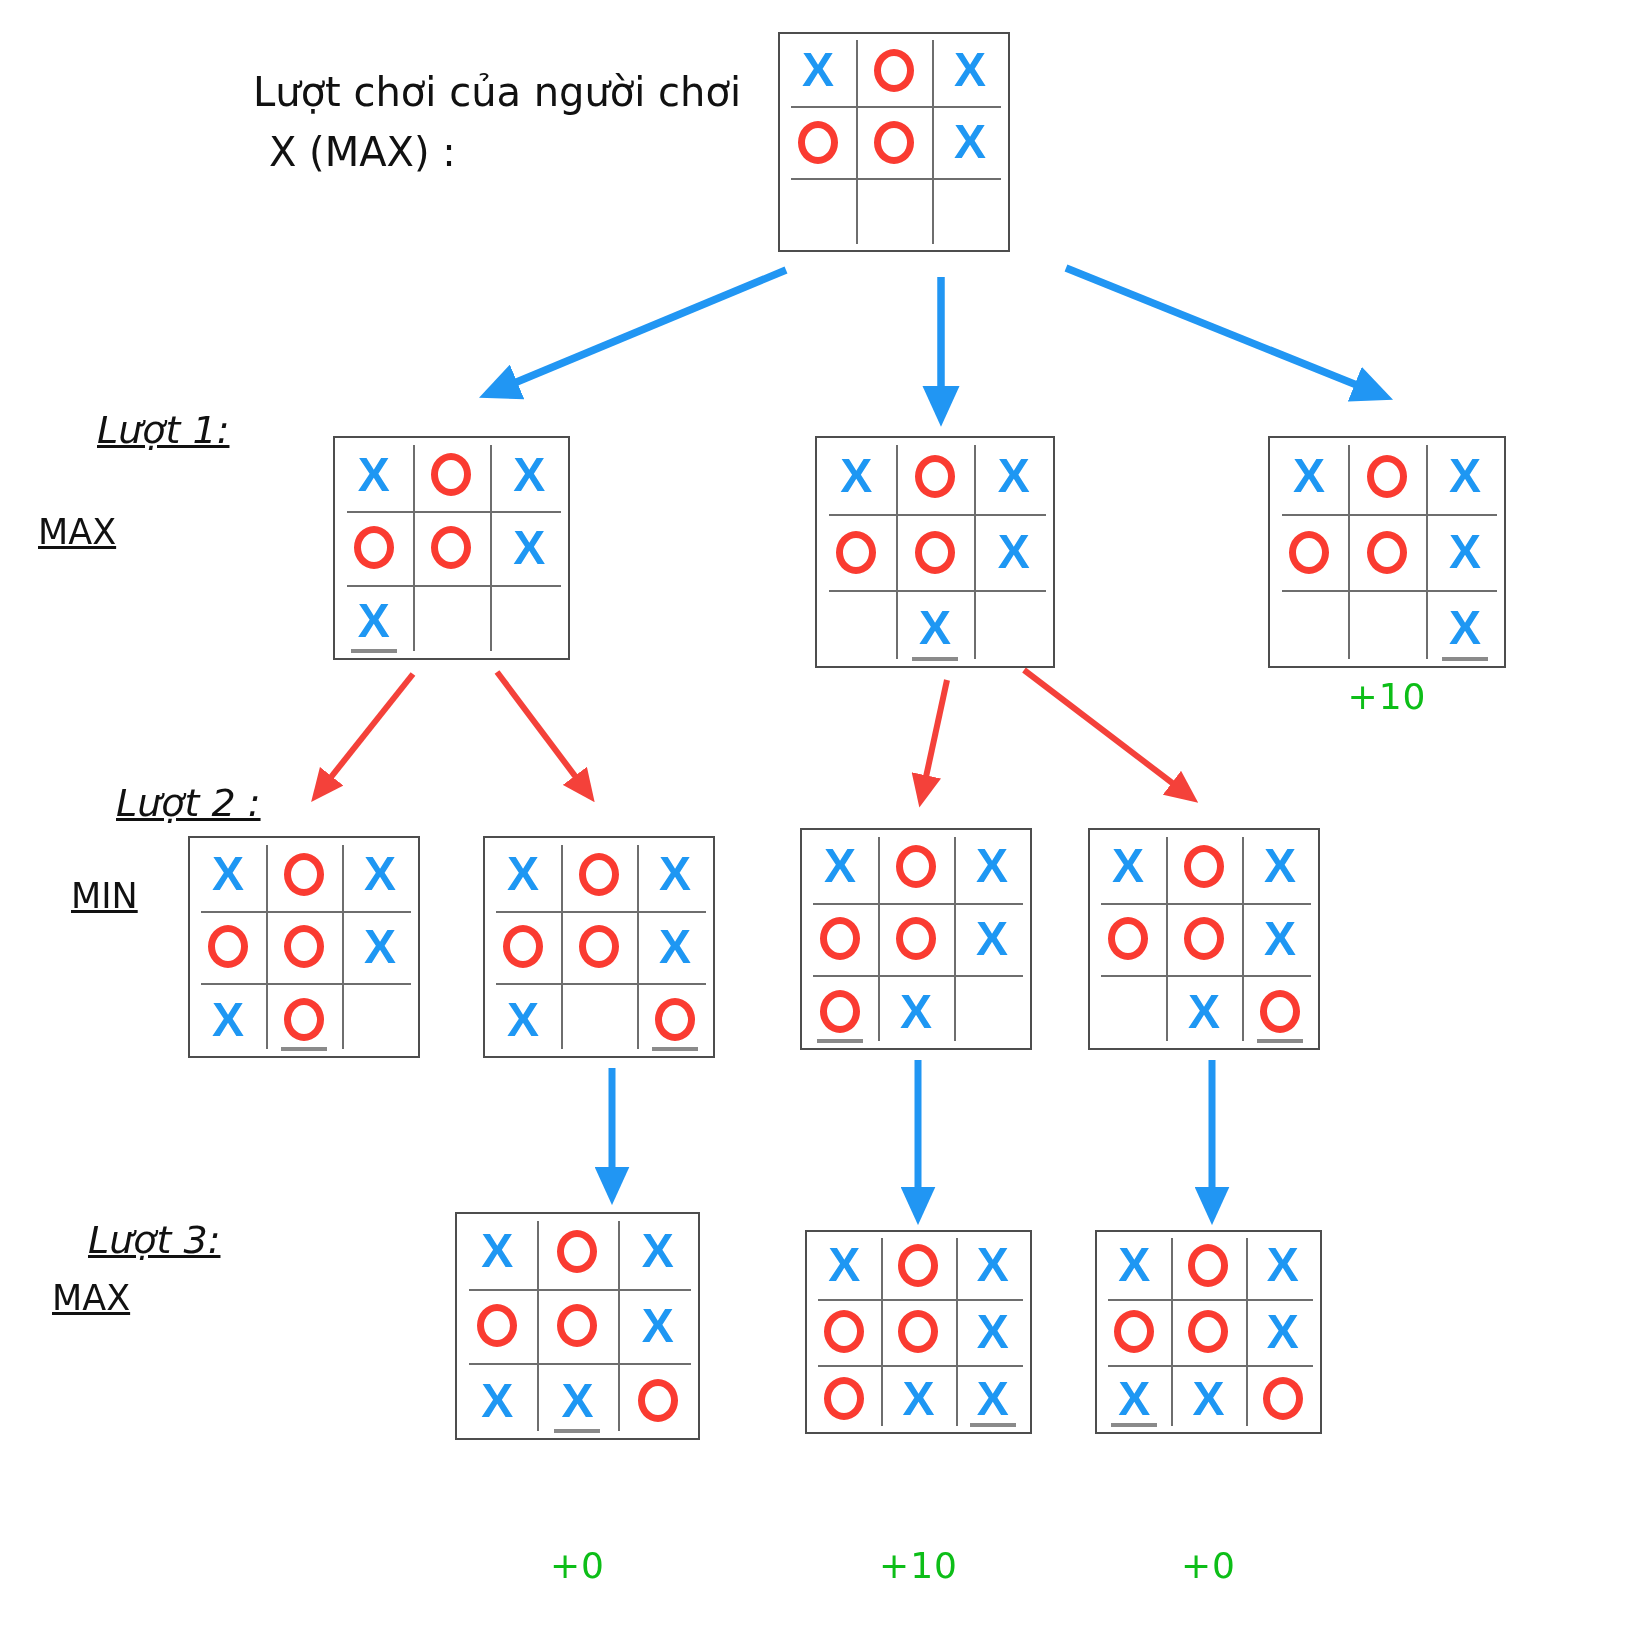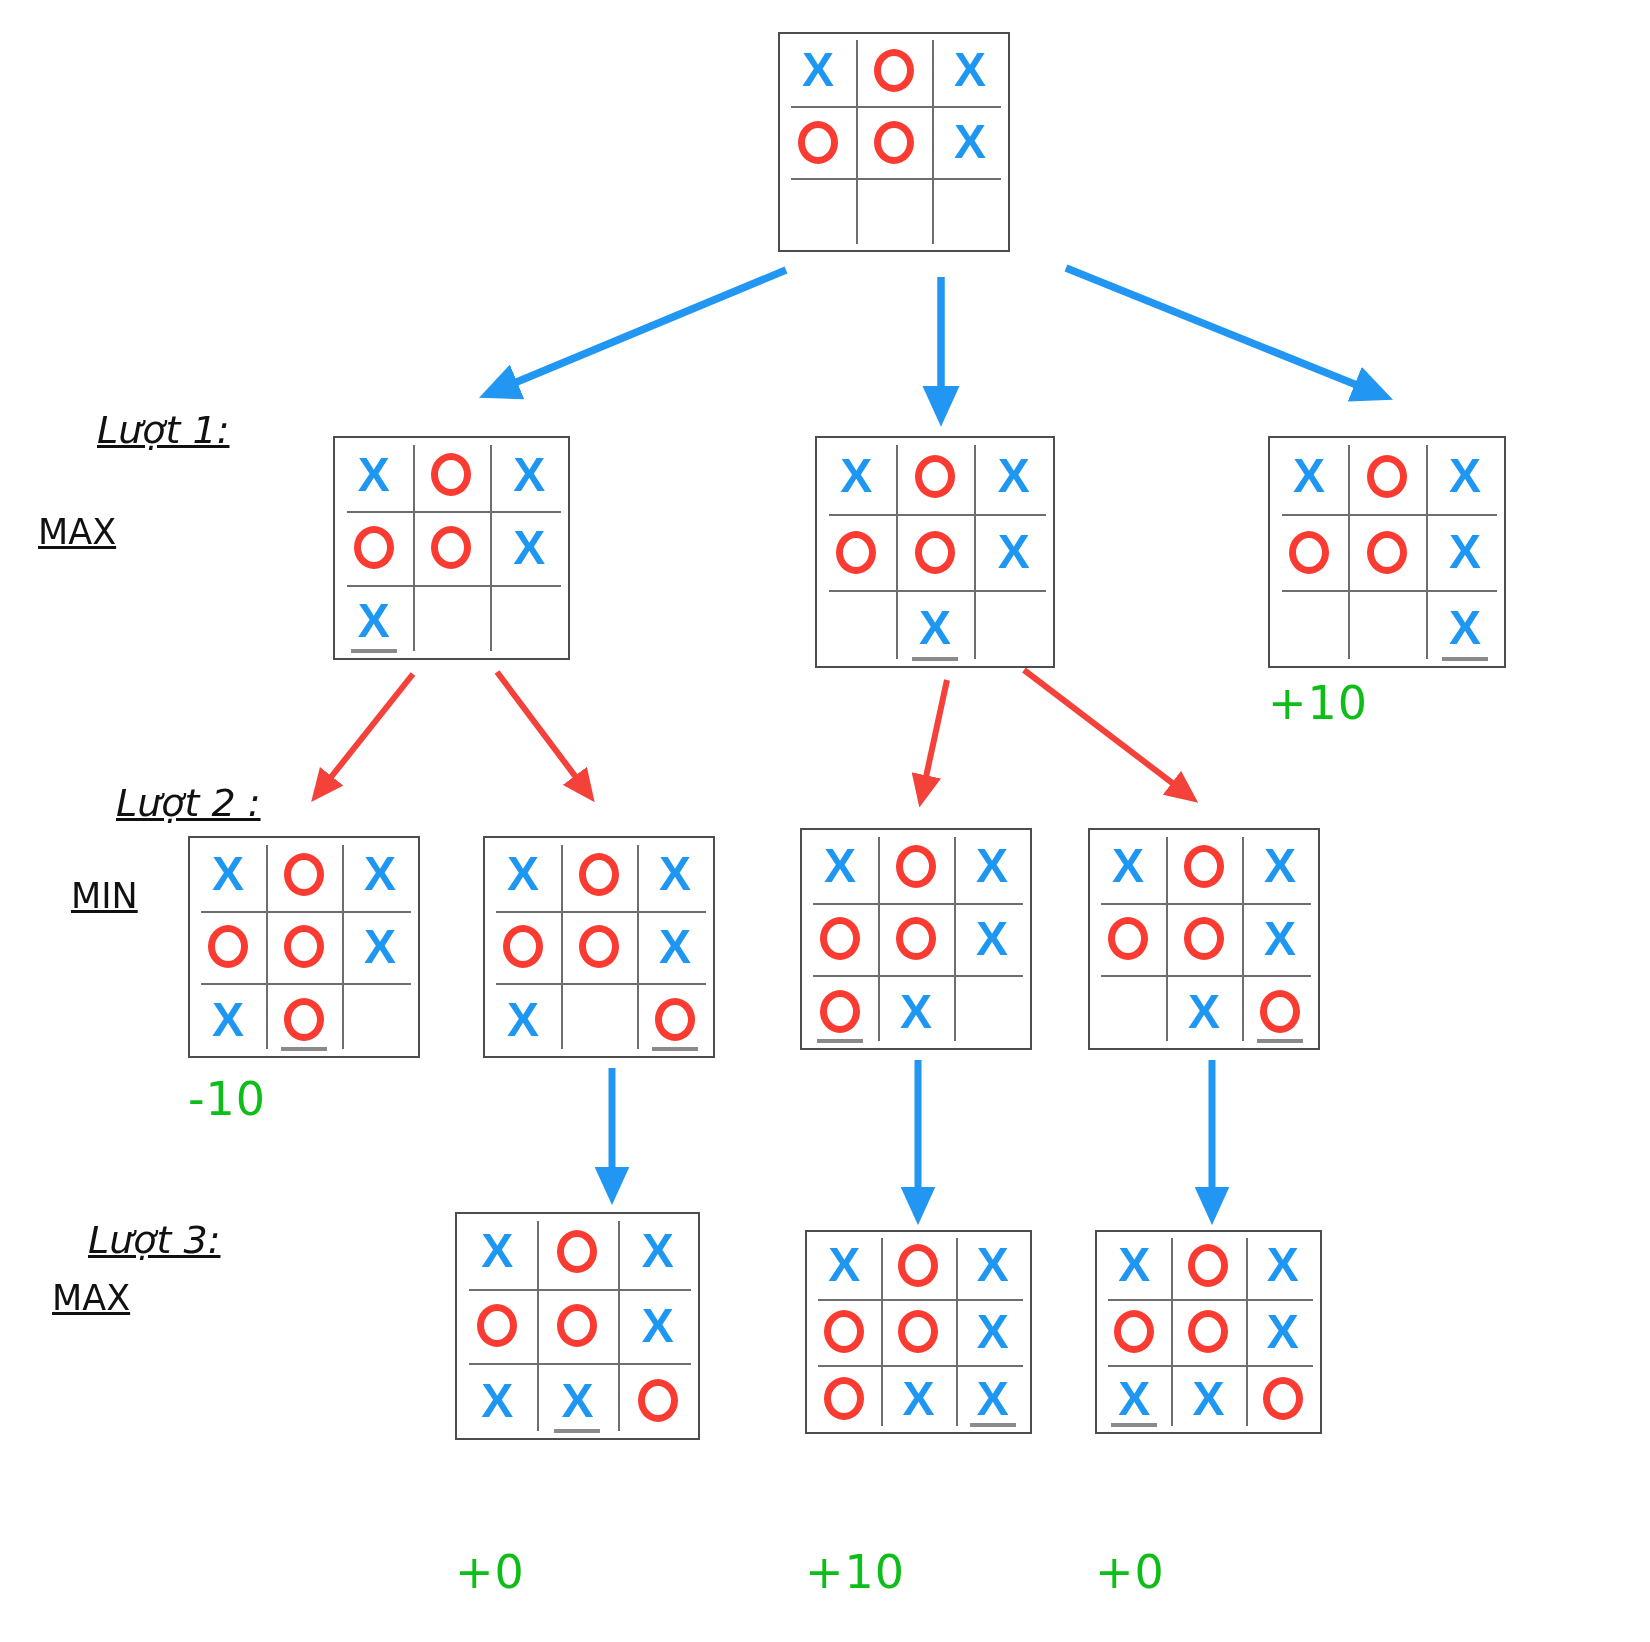--- a/index.html
+++ b/index.html
@@ -23,22 +23,22 @@
   .gridline.h.h1 { top:33.3%; }  .gridline.h.h2 { top:66.6%; }
   .cells { position:absolute; inset:0; display:grid;
            grid-template-rows:repeat(3,1fr); grid-template-columns:repeat(3,1fr); }
   .cell { position:relative; display:flex; align-items:center; justify-content:center; }
   .sym-x { color:var(--x-blue); font-weight:bold; font-size:48px; line-height:1;
            font-family:"Liberation Sans","DejaVu Sans",sans-serif; }
   .ring  { width:40px; height:43px; border:7px solid var(--o-red); border-radius:50%; }
   .newmove { position:absolute; bottom:5px; left:50%; transform:translateX(-50%);
              width:46px; height:4px; background:var(--underline); }
 
-  .score { position:absolute; text-align:left; color:var(--score-green);
-           font-size:46px; letter-spacing:1px; }
+  .score { position:absolute; text-align:center; color:var(--score-green);
+           font-size:36px; letter-spacing:1px; }
 
   svg.edges { position:absolute; left:0; top:0; }
   .edge { fill:none; }
   .edge.blue { stroke:var(--arrow-blue); }
   .edge.red  { stroke:var(--arrow-red); }
   #head-blue path { fill:var(--arrow-blue); }
   #head-red  path { fill:var(--arrow-red); }
 </style>
 </head>
 <body>
@@ -59,20 +59,24 @@
     <line class="edge blue" x1="1066" y1="268" x2="1384" y2="396" stroke-width="7.5" marker-end="url(#head-blue)"></line>
     <line class="edge red" x1="413" y1="674" x2="316" y2="796" stroke-width="6" marker-end="url(#head-red)"></line>
     <line class="edge red" x1="497" y1="672" x2="590" y2="796" stroke-width="6" marker-end="url(#head-red)"></line>
     <line class="edge red" x1="947" y1="680" x2="921" y2="800" stroke-width="6" marker-end="url(#head-red)"></line>
     <line class="edge red" x1="1024" y1="670" x2="1192" y2="798" stroke-width="6" marker-end="url(#head-red)"></line>
     <line class="edge blue" x1="612" y1="1068" x2="612" y2="1196" stroke-width="7" marker-end="url(#head-blue)"></line>
     <line class="edge blue" x1="918" y1="1060" x2="918" y2="1216" stroke-width="7" marker-end="url(#head-blue)"></line>
     <line class="edge blue" x1="1212" y1="1060" x2="1212" y2="1216" stroke-width="7" marker-end="url(#head-blue)"></line>
   </svg>
 
+  <div class="title">
+    <div class="line1">Lượt chơi của người chơi</div>
+    <div class="line2">X (MAX) :</div>
+  </div>
 
   <div class="lbl turn-lbl" style="left:97px;top:408px;">Lượt 1:</div>
   <div class="lbl player-lbl" style="left:38px;top:512px;">MAX</div>
   <div class="lbl turn-lbl" style="left:88px;top:781px;margin-left:28px;">Lượt 2 :</div>
   <div class="lbl player-lbl" style="left:40px;top:876px;margin-left:31px;">MIN</div>
   <div class="lbl turn-lbl" style="left:88px;top:1218px;">Lượt 3:</div>
   <div class="lbl player-lbl" style="left:52px;top:1278px;">MAX</div>
 
   <div class="board" style="left:778px;top:32px;width:232px;height:220px;">
     <div class="gridline v v1"></div>
@@ -448,18 +452,17 @@
         <div class="cell">
           <span class="sym-x">X</span>
         </div>
         <div class="cell">
           <span class="ring"></span>
         </div>
       </div>
   </div>
 
   <div class="score" style="left:1268px;top:676px;width:238px;">+10</div>
-  <div class="score" style="left:188px;top:1072px;width:232px;">-10</div>
   <div class="score" style="left:455px;top:1545px;width:245px;">+0</div>
   <div class="score" style="left:805px;top:1545px;width:227px;">+10</div>
   <div class="score" style="left:1095px;top:1545px;width:227px;">+0</div>
 
 </div>
 
 </body></html>

